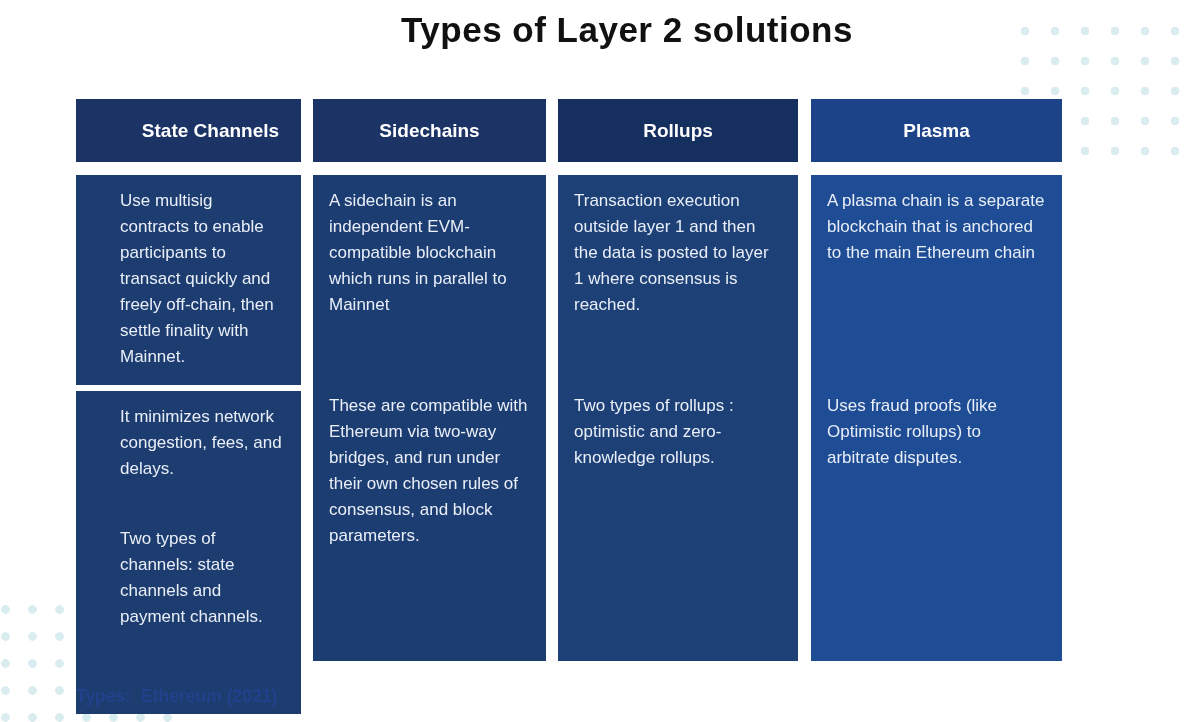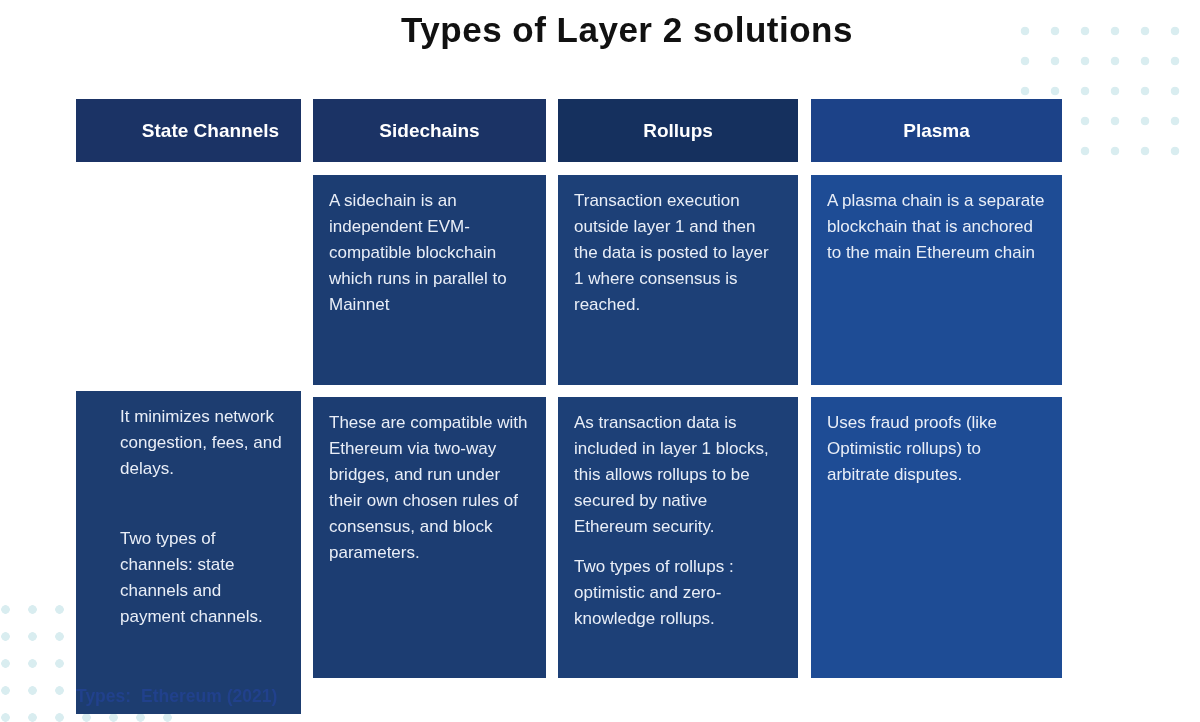--- a/index.html
+++ b/index.html
@@ -45,21 +45,21 @@
     font-size:17px;
     line-height:26px;
   }
   .body-cell p{ margin:0 0 14px 0; }
   .body-cell p:last-child{ margin-bottom:0; }
   .c1{ left:76px;  width:225px;padding-left:44px; }
   .c2{ left:313px; width:233px; }
   .c3{ left:558px; width:240px; }
   .c4{ left:811px; width:251px; }
   .row1{ top:175px; height:210px; }
-  .tall{ top:397px; height:281px; }
+  .tall{ top:380px; height:281px; }
   .c1-r2{ top:391px; height:134px; }
   .c1-r3{ top:513px; height:201px; }
   .source{
     position:absolute;
     left:76px; top:686px;
     font-size:17.5px;
     font-weight:bold;
     z-index:1;
   }
   .source .src-value{ margin-left:10px; }
@@ -68,31 +68,31 @@
 <body>
 
 <div class="canvas">
 
   <div class="dots dots-tr" style="background-image: radial-gradient(circle, rgb(217, 237, 240) 4px, transparent 4.6px);"></div>
   <div class="dots dots-bl" style="background-image: radial-gradient(circle, rgb(217, 237, 240) 4px, transparent 4.6px);"></div>
 
   <h1 class="title" style="color: rgb(17, 17, 17); padding-left: 27px;">Types of Layer 2 solutions</h1>
 
   <div class="cell header-cell c1" style="background: rgb(27, 51, 101); color: rgb(255, 255, 255);">State Channels</div>
+  <div class="cell body-cell c1 row1" style="background: rgb(29, 61, 112); color: rgb(233, 238, 247);">Use multisig contracts to enable participants to transact quickly and freely off-chain, then settle finality with Mainnet.</div>
   <div class="cell body-cell c1 c1-r2" style="background: rgb(29, 61, 112); color: rgb(233, 238, 247);">It minimizes network congestion, fees, and delays.</div>
   <div class="cell body-cell c1 c1-r3" style="background: rgb(29, 61, 112); color: rgb(233, 238, 247);">Two types of channels: state channels and payment channels.</div>
 
   <div class="cell header-cell c2" style="background: rgb(27, 51, 101); color: rgb(255, 255, 255);">Sidechains</div>
   <div class="cell body-cell c2 row1" style="background: rgb(28, 61, 114); color: rgb(233, 238, 247);">A sidechain is an independent EVM-compatible blockchain which runs in parallel to Mainnet</div>
   <div class="cell body-cell c2 tall" style="background: rgb(28, 61, 114); color: rgb(233, 238, 247);">These are compatible with Ethereum via two-way bridges, and run under their own chosen rules of consensus, and block parameters.</div>
 
   <div class="cell header-cell c3" style="background: rgb(21, 48, 94); color: rgb(255, 255, 255);">Rollups</div>
   <div class="cell body-cell c3 row1" style="background: rgb(29, 64, 119); color: rgb(233, 238, 247);">Transaction execution outside layer 1 and then the data is posted to layer 1 where consensus is reached.</div>
   <div class="cell body-cell c3 tall" style="background: rgb(29, 64, 119); color: rgb(233, 238, 247);">
-    <p>As transaction data is included in layer 1 blocks, this allows rollups to be secured by native Ethereum security.</p>
     <p>Two types of rollups : optimistic and zero-knowledge rollups.</p>
   </div>
 
   <div class="cell header-cell c4" style="background: rgb(28, 66, 136); color: rgb(255, 255, 255);">Plasma</div>
   <div class="cell body-cell c4 row1" style="background: rgb(30, 76, 149); color: rgb(233, 238, 247);">A plasma chain is a separate blockchain that is anchored to the main Ethereum chain</div>
   <div class="cell body-cell c4 tall" style="background: rgb(30, 76, 149); color: rgb(233, 238, 247);">Uses fraud proofs (like Optimistic rollups) to arbitrate disputes.</div>
 
   <div class="source" style="color: rgb(33, 65, 140);">
     <span>Types:</span><span class="src-value">Ethereum (2021)</span>
   </div>

